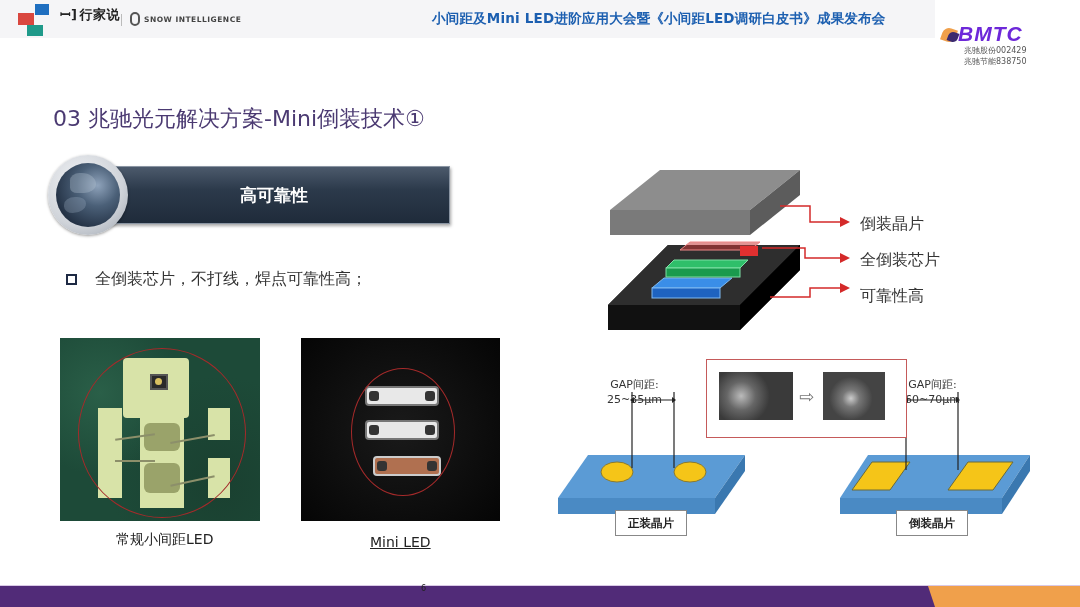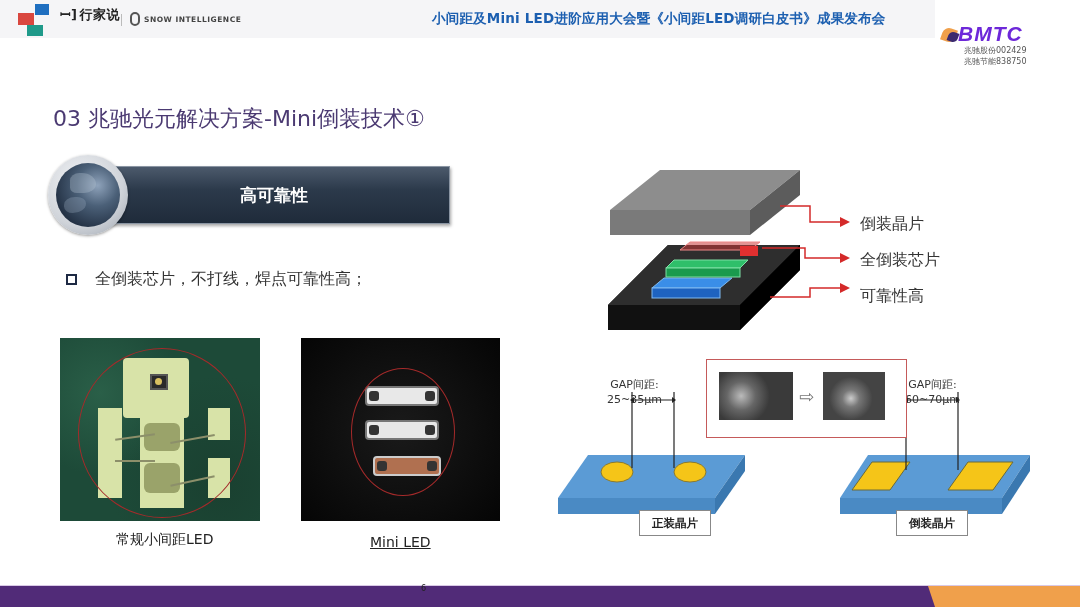--- a/index.html
+++ b/index.html
@@ -224,21 +224,21 @@
 
 <div class="gap-label" style="left:607px;top:377px;">
   <div>GAP间距:</div>
   <div>25~35μm</div>
 </div>
 <div class="gap-label" style="left:905px;top:377px;">
   <div>GAP间距:</div>
   <div>60~70μm</div>
 </div>
 
-<div class="chip-caption" style="left:615px;top:510px;margin-left:24px;">正装晶片</div>
+<div class="chip-caption" style="left:615px;top:510px;">正装晶片</div>
 <div class="chip-caption" style="left:896px;top:510px;">倒装晶片</div>
 
 <div class="sem-frame">
   <div class="sem-img a"></div>
   <div class="sem-arrow">⇨</div>
   <div class="sem-img b"></div>
 </div>
 
 <div class="footer-line"></div>
 <div class="footer"></div>

